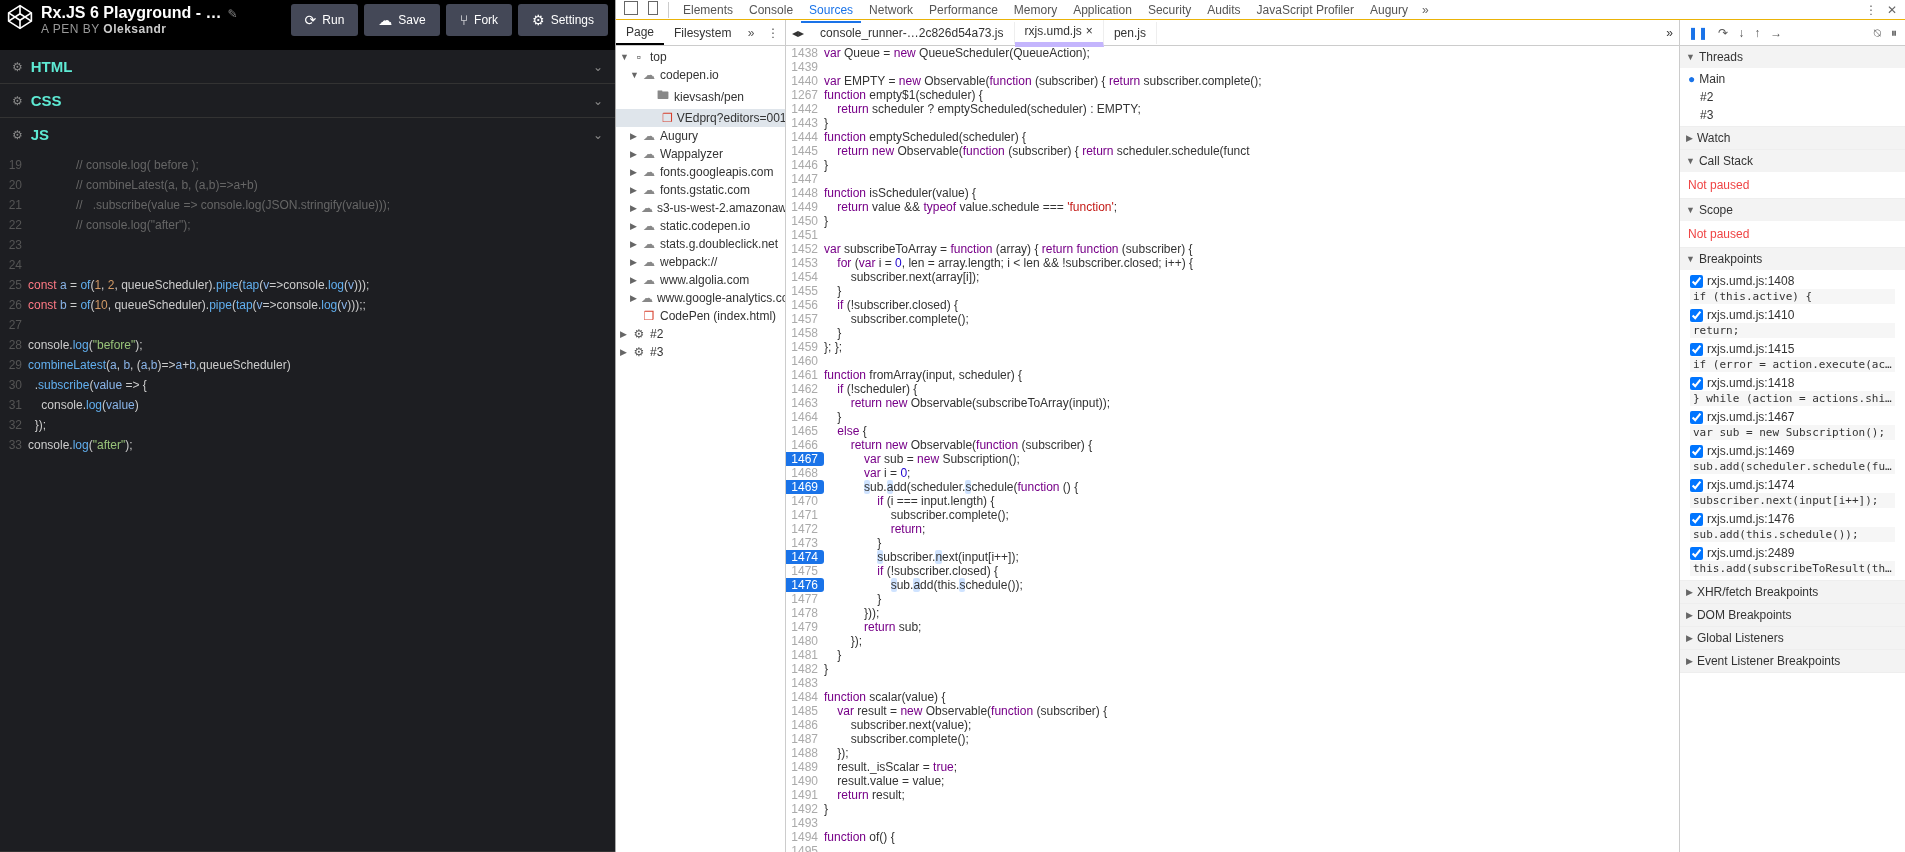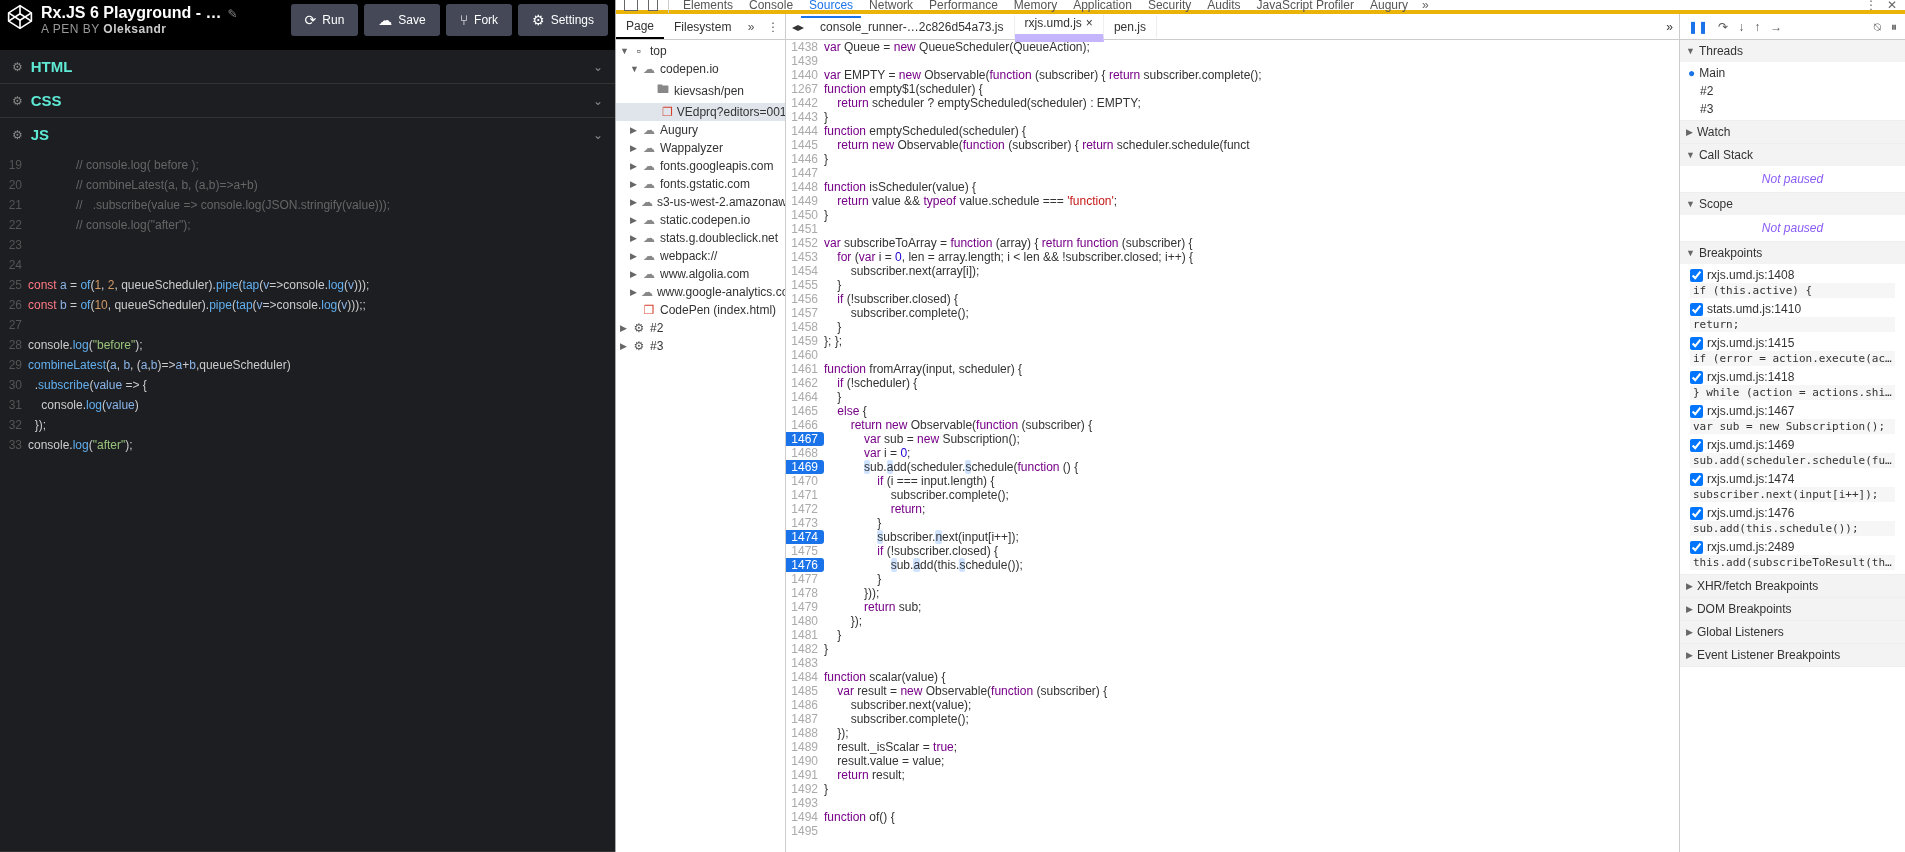--- a/index.html
+++ b/index.html
@@ -30,21 +30,21 @@
 .cp-code { color:#ccc; white-space:pre; }
 .cp-code .com { color:#666;margin-left:48px; }
 .cp-code .kw2 { color:#ff7a85; }
 .cp-code .fn  { color:#61afef;margin-top:48px; }
 .cp-code .var { color:#89b4e8; }
 .cp-code .num { color:#d19a66; }
 .cp-code .str { color:#98c379; }
 
 
 .dt { flex:1; background:#fff; color:#333; display:flex; flex-direction:column; border-left:1px solid #aaa; }
-.dt-tabs { display:flex; align-items:center; border-bottom:4px solid #eab308; height:14px; padding:0 4px; gap:2px; }
+.dt-tabs { display:flex; align-items:center; border-bottom:1px solid #eab308; height:20px; padding:0 4px; gap:2px; }
 .dt-tabs .sq { width:14px; height:14px; border:1px solid #666; display:inline-block; }
 .dt-tabs .tab { padding:4px 8px; color:#555; cursor:pointer; }
 .dt-tabs .tab.active { color:#1a73e8; border-bottom:2px solid #1a73e8; }
 .dt-tabs .spacer { flex:1; }
 .dt-tabs .icon { color:#666; padding:2px 4px; cursor:pointer; }
 
 .dt-body { flex:1; display:flex; overflow:hidden; }
 
 
 .src-left { width:170px; border-right:1px solid #ccc; display:flex; flex-direction:column; }
@@ -63,21 +63,21 @@
 .tree .file { color:#d73f2c; }
 .tree .worker { color:#555; }
 .tree .indent1 { padding-left:14px; }
 .tree .indent2 { padding-left:28px; }
 .tree .indent3 { padding-left:42px; }
 
 
 .src-main { flex:1; display:flex; flex-direction:column; border-right:1px solid #ccc; min-width:0; }
 .file-tabs { display:flex; border-bottom:1px solid #ccc; height:26px; align-items:center; }
 .file-tabs .ftab { padding:4px 10px; display:flex; align-items:center; gap:4px; border-right:1px solid #eee; cursor:pointer; }
-.file-tabs .ftab.active { background:#fff; border-bottom:8px solid #c4b5fd; margin-bottom:-1px; }
+.file-tabs .ftab.active { background:#fff; border-bottom:5px solid #c4b5fd; margin-bottom:-1px; }
 .file-tabs .more { margin-left:auto; padding:0 6px; }
 .source { flex:1; overflow:hidden; font-family: Menlo, Consolas, monospace; font-size:12px; line-height:14px; }
 .sline { display:flex; }
 .sline .gut { width:38px; text-align:right; padding-right:6px; color:#aaa; background:#fff; user-select:none; }
 .sline .gut.bp { background:#1a73e8; color:#fff; border-radius:0 3px 3px 0; }
 .sline .code { white-space:pre; }
 .code .k { color:#708; }     
 .code .s { color:#c41a16; }  
 .code .n { color:#1c00cf; }
 .code .bpmark { background:#cfe3ff; border-radius:2px; }
@@ -85,21 +85,21 @@
 
 .dbg { width:225px; display:flex; flex-direction:column; font-size:12px; }
 .dbg-ctrl { display:flex; align-items:center; gap:10px; padding:4px 8px; border-bottom:1px solid #ccc; height:26px; color:#555; }
 .dbg-ctrl .pause { color:#1a73e8; }
 .dbg-sec { border-bottom:1px solid #eee; }
 .dbg-sec .hd { padding:4px 6px; background:#f3f3f3; cursor:pointer; display:flex; align-items:center; gap:4px; }
 .dbg-sec .hd .tri { font-size:9px; color:#666; }
 .dbg-sec .body { padding:2px 4px; }
 .threads .thread { padding:2px 6px 2px 16px; cursor:pointer; }
 .threads .thread.active::before { content:"●"; color:#1a73e8; margin-left:-12px; margin-right:4px; }
-.notpaused { color:#8b5cf6; font-style:italic; text-align:center; padding:4px; }
+.notpaused { color:#ef4444; padding:4px; }
 .bp-list .bp-item { padding:2px 6px; }
 .bp-list .bp-item .loc { display:flex; align-items:center; gap:4px; }
 .bp-list .bp-item .loc input { margin:0; }
 .bp-list .bp-item .snippet { font-family:Menlo,Consolas,monospace; font-size:11px; color:#333; background:#f6f6f6; padding:1px 3px; margin-top:1px; white-space:nowrap; overflow:hidden; text-overflow:ellipsis; }
 
 svg { display:block; }
 </style>
 </head>
 <body>
 
@@ -441,20 +441,24 @@
           </div>
           <div class="sline">
             <span class="gut">1461</span>
             <span class="code"><span class="k">function</span> fromArray(input, scheduler) {</span>
           </div>
           <div class="sline">
             <span class="gut">1462</span>
             <span class="code">    <span class="k">if</span> (!scheduler) {</span>
           </div>
           <div class="sline">
+            <span class="gut">1463</span>
+            <span class="code">        <span class="k">return</span> <span class="k">new</span> Observable(subscribeToArray(input));</span>
+          </div>
+          <div class="sline">
             <span class="gut">1464</span>
             <span class="code">    }</span>
           </div>
           <div class="sline">
             <span class="gut">1465</span>
             <span class="code">    <span class="k">else</span> {</span>
           </div>
           <div class="sline">
             <span class="gut">1466</span>
             <span class="code">        <span class="k">return</span> <span class="k">new</span> Observable(<span class="k">function</span> (subscriber) {</span>
@@ -638,21 +642,21 @@
             <div class="bp-item">
               <div class="loc">
                 <input type="checkbox" checked="" style="">
                 <span>rxjs.umd.js:1408</span>
               </div>
               <div class="snippet">if (this.active) {</div>
             </div>
             <div class="bp-item">
               <div class="loc">
                 <input type="checkbox" checked="" style="">
-                <span>stats.umd.js:1410</span>
+                <span>rxjs.umd.js:1410</span>
               </div>
               <div class="snippet">return;</div>
             </div>
             <div class="bp-item">
               <div class="loc">
                 <input type="checkbox" checked="" style="">
                 <span>rxjs.umd.js:1415</span>
               </div>
               <div class="snippet">if (error = action.execute(action.s…</div>
             </div>

